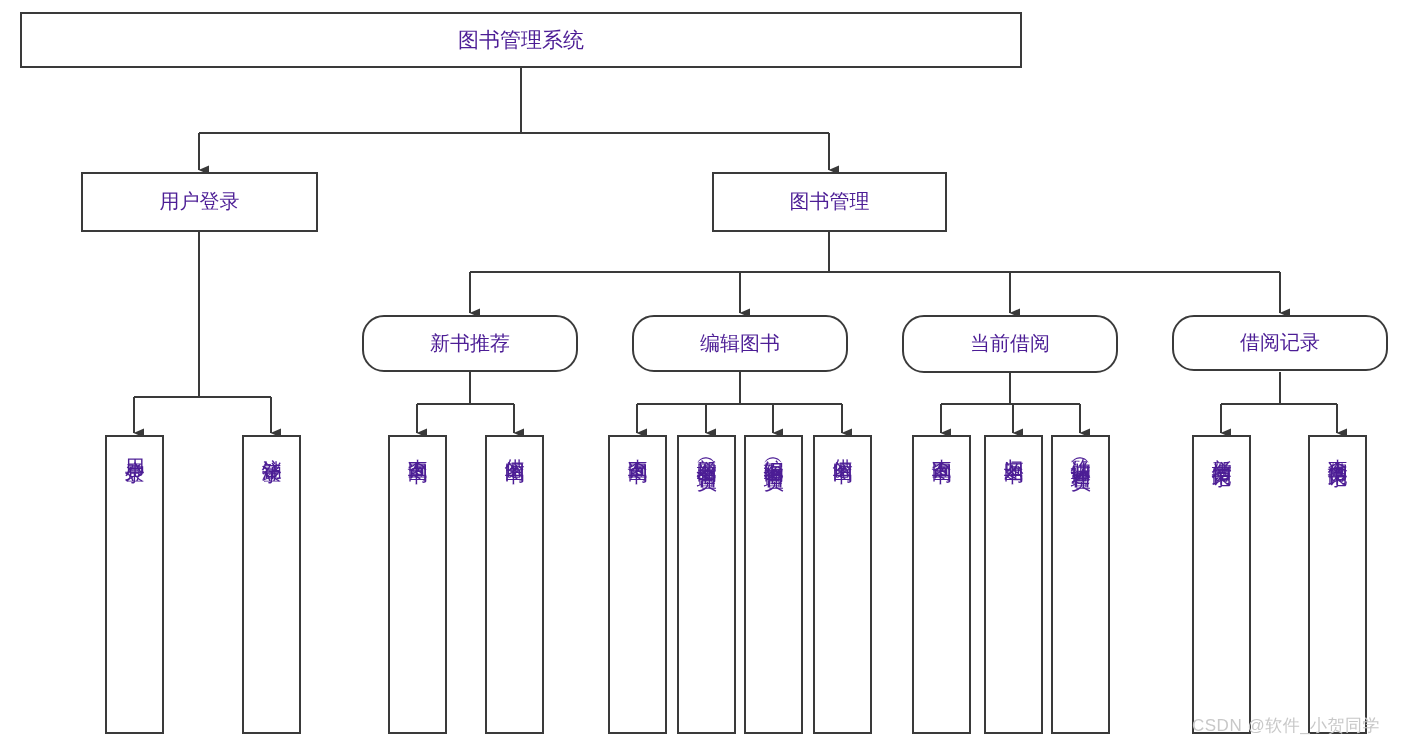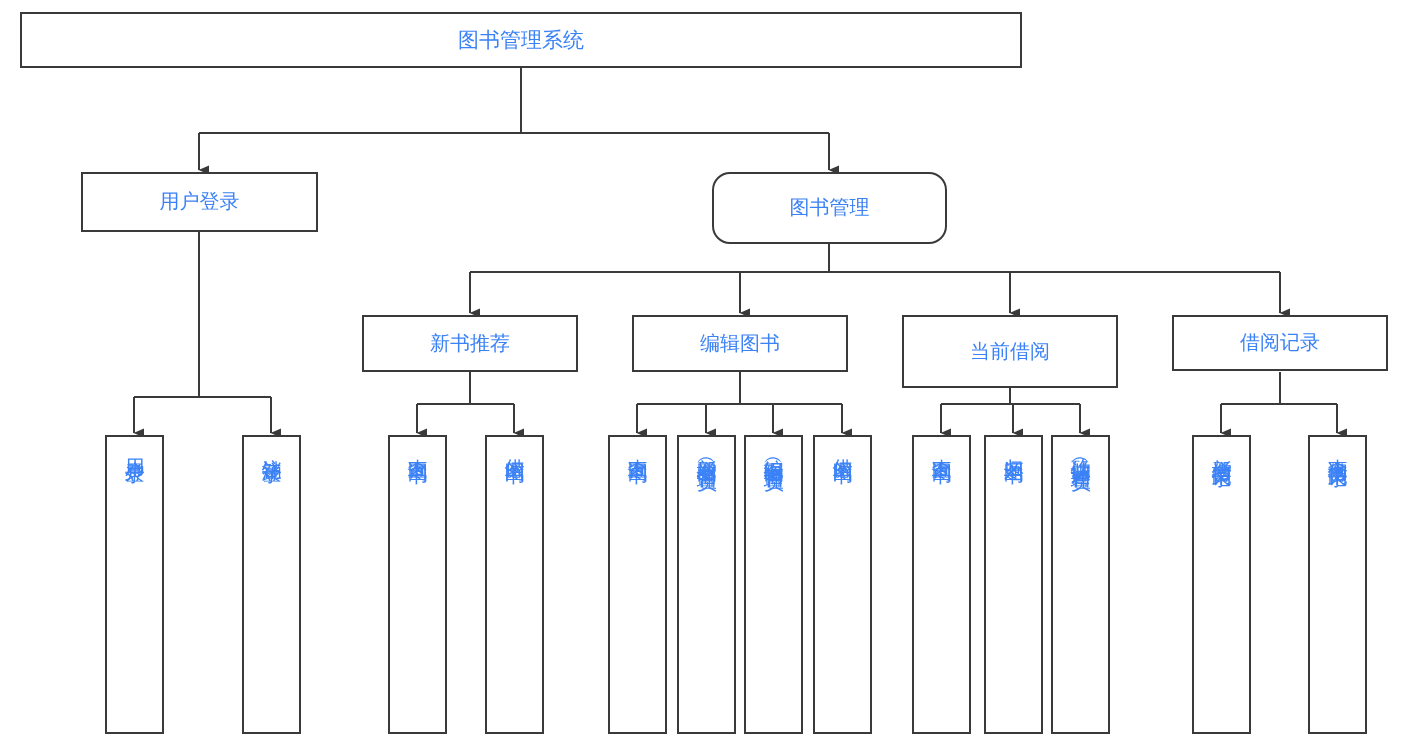--- a/index.html
+++ b/index.html
@@ -27,34 +27,35 @@
     pointer-events: none;
   }
   .node-box {
     position: absolute;
     box-sizing: border-box;
     background: #ffffff;
     border: 2px solid #3a3a3a;
     display: flex;
     align-items: center;
     justify-content: center;
-    color: #3b82f6;
+    color: #4c1d95;
     line-height: 1.18;
   }
   .node-box.level-root {
     border-width: 2px;
     font-size: 21px;
   }
   .node-box.level-1 {
     border-width: 2px;
     font-size: 20px;
   }
   .node-box.level-2 {
     border-width: 2px;
     font-size: 20px;
+    border-radius: 22px;
   }
   .node-box.level-leaf {
     border-width: 2px;
     font-size: 20px;
     align-items: flex-start;
     justify-content: center;
     padding-top: 6px;
   }
   .node-label {
     white-space: pre-line;
@@ -125,30 +126,30 @@
       </g>
   </svg>
 
   <div id="node-layer">
       <div class="node-box level-root" style="left: 20px; top: 12px; width: 1002px; height: 56px; border-color: rgb(58, 58, 58);">
         <span class="node-label">图书管理系统</span>
       </div>
       <div class="node-box level-1" style="left: 81px; top: 172px; width: 237px; height: 60px; border-color: rgb(58, 58, 58);">
         <span class="node-label">用户登录</span>
       </div>
-      <div class="node-box level-1" style="left: 712px; top: 172px; width: 235px; height: 72px; border-color: rgb(58, 58, 58); border-radius: 18px;">
+      <div class="node-box level-1" style="left: 712px; top: 172px; width: 235px; height: 60px; border-color: rgb(58, 58, 58);">
         <span class="node-label">图书管理</span>
       </div>
       <div class="node-box level-2" style="left: 362px; top: 315px; width: 216px; height: 57px; border-color: rgb(58, 58, 58);">
         <span class="node-label">新书推荐</span>
       </div>
       <div class="node-box level-2" style="left: 632px; top: 315px; width: 216px; height: 57px; border-color: rgb(58, 58, 58);">
         <span class="node-label">编辑图书</span>
       </div>
-      <div class="node-box level-2" style="left: 902px; top: 315px; width: 216px; height: 73px; border-color: rgb(58, 58, 58);">
+      <div class="node-box level-2" style="left: 902px; top: 315px; width: 216px; height: 58px; border-color: rgb(58, 58, 58);">
         <span class="node-label">当前借阅</span>
       </div>
       <div class="node-box level-2" style="left: 1172px; top: 315px; width: 216px; height: 56px; border-color: rgb(58, 58, 58);">
         <span class="node-label">借阅记录</span>
       </div>
       <div class="node-box level-leaf" style="left: 105px; top: 435px; width: 59px; height: 299px; border-color: rgb(58, 58, 58);">
         <span class="node-label">用户登录</span>
       </div>
       <div class="node-box level-leaf" style="left: 242px; top: 435px; width: 59px; height: 299px; border-color: rgb(58, 58, 58);">
         <span class="node-label">注销登录</span>
@@ -181,14 +182,15 @@
         <span class="node-label">确认归还（管理员）</span>
       </div>
       <div class="node-box level-leaf" style="left: 1192px; top: 435px; width: 59px; height: 299px; border-color: rgb(58, 58, 58);">
         <span class="node-label">新增借阅记录</span>
       </div>
       <div class="node-box level-leaf" style="left: 1308px; top: 435px; width: 59px; height: 299px; border-color: rgb(58, 58, 58);">
         <span class="node-label">查询借阅记录</span>
       </div>
     </div>
 
+  <div class="watermark" style="left: 1192px; top: 714px; color: rgb(200, 200, 200);">CSDN @软件_小贺同学</div>
 
 </div>
 
 </body></html>

